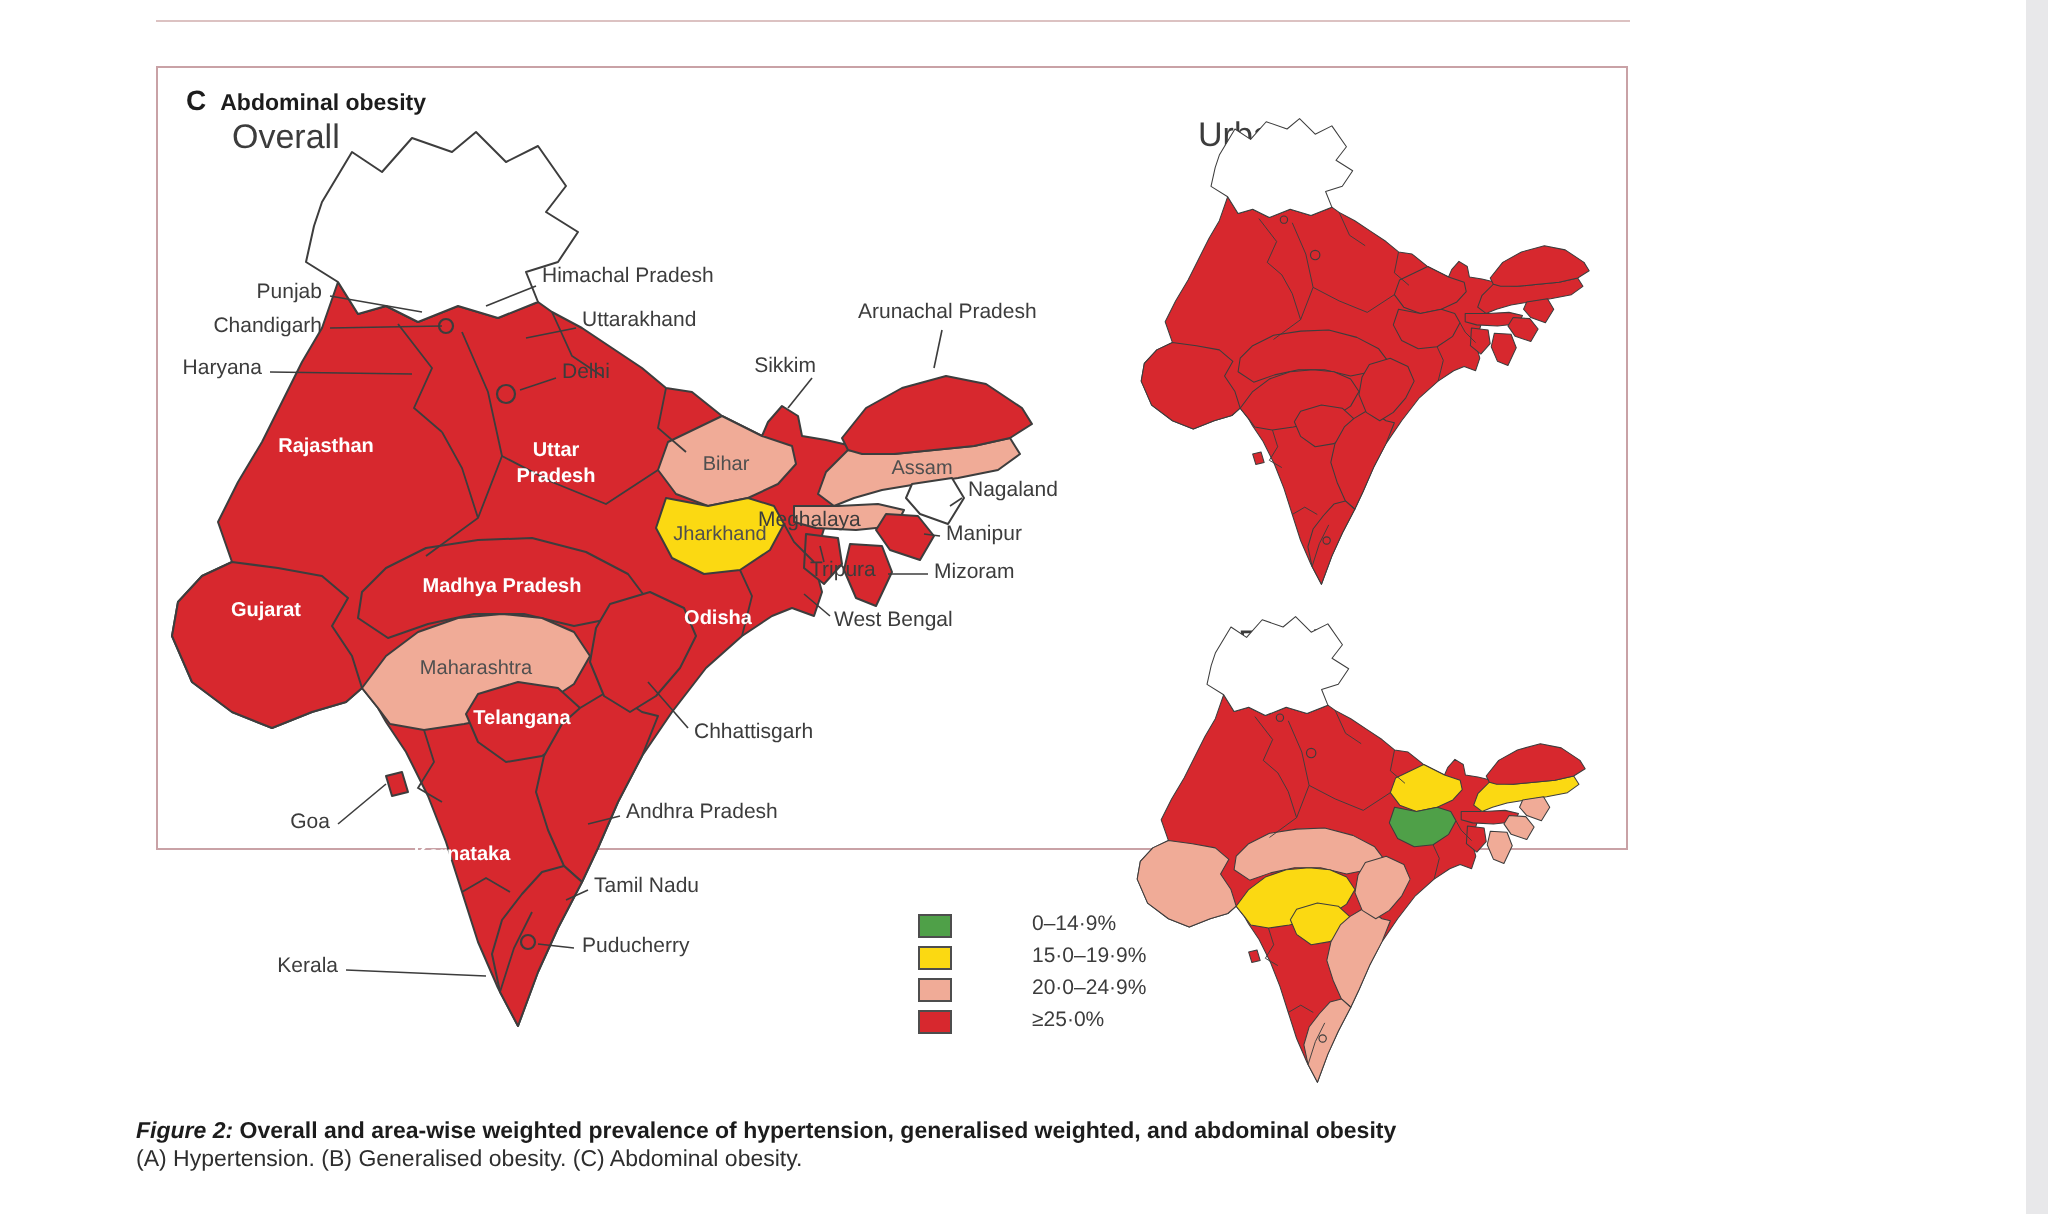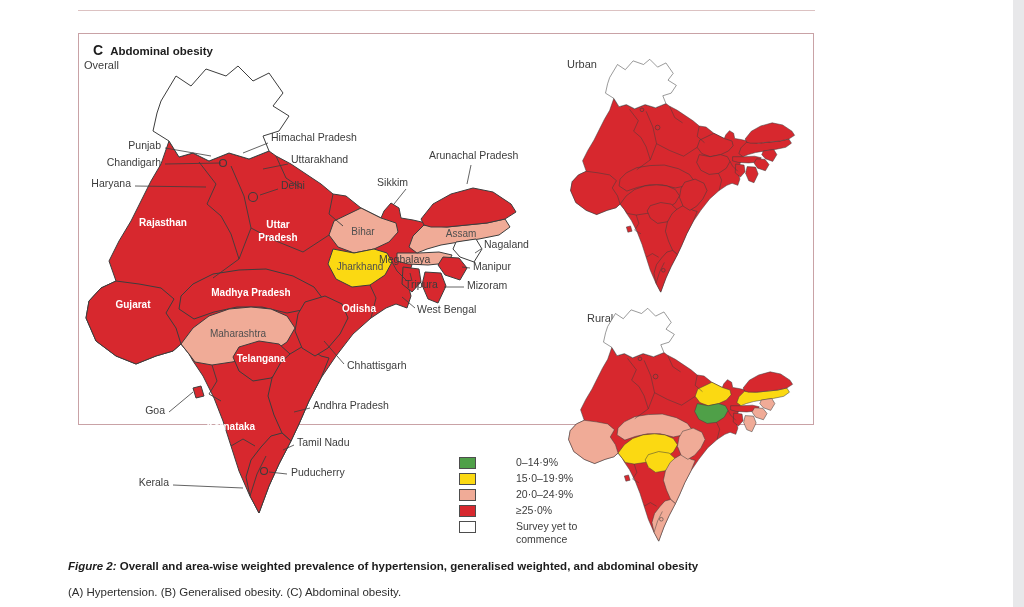--- a/index.html
+++ b/index.html
@@ -3,37 +3,37 @@
 <meta charset="utf-8">
 <style>
   html,body{margin:0;padding:0;background:#fff;}
   .page{position:relative;width:1024px;height:607px;background:#fff;overflow:hidden;
         font-family:"Liberation Sans",sans-serif;color:#3c3c3c;}
   .top-rule{position:absolute;left:78px;top:10px;width:737px;height:1px;background:#dcc2c2;}
   .figure-box{position:absolute;left:78px;top:33px;width:736px;height:392px;
               border:1px solid #c9a2a6;background:#fff;box-sizing:border-box;}
   .panel-title{position:absolute;left:14px;top:8px;font-size:11.5px;font-weight:bold;color:#1c1c1c;}
   .panel-title .letter{font-size:14px;font-weight:bold;margin-right:7px;}
-  .map-subtitle{position:absolute;font-size:11px;color:#3c3c3c;}
+  .map-subtitle{position:absolute;font-size:17px;color:#3c3c3c;margin-left:32px;}
   .subtitle-overall{left:5px;top:25px;}
   .subtitle-urban{left:488px;top:24px;}
   .subtitle-rural{left:508px;top:278px;text-align:center;}
   .map{position:absolute;}
   .map svg{display:block;width:100%;height:100%;}
   .map-overall{left:2px;top:22px;width:455px;height:470px;}
   .map-urban{left:489px;top:20px;width:237px;height:245px;}
   .map-rural{left:487px;top:269px;width:237px;height:245px;}
   .legend{position:absolute;left:380px;top:422px;font-size:10.5px;color:#3c3c3c;}
   .legend-row{display:flex;align-items:flex-start;margin-bottom:3px;}
   .legend-swatch{width:15px;height:10px;border:1px solid #4d4d4d;margin-right:6px;flex:0 0 auto;margin-top:1px;}
   .legend-label{display:inline-block;max-width:80px;line-height:1.2;margin-left:34px;}
   .caption{position:absolute;left:68px;top:560px;width:900px;font-size:11.5px;}
   .cap1{color:#1c1c1c;font-weight:bold;}
   .cap1 .fig-label{font-style:italic;}
-  .cap2{color:#2e2e2e;margin-top:14px;font-weight:normal;}
+  .cap2{color:#2e2e2e;margin-top:2px;font-weight:normal;}
   .right-gutter{position:absolute;left:1013px;top:0;width:11px;height:607px;background:#e8e8ea;}
   
   .olab{font-size:10.5px;fill:#3c3c3c;}
   .wlab{font-size:10px;font-weight:bold;fill:#ffffff;}
   .dlab{font-size:10px;fill:#4f4f4f;}
 </style>
 </head>
 <body>
 
 <div class="page">
@@ -220,24 +220,20 @@
           <span class="legend-label">15·0–19·9%</span>
         </div>
         <div class="legend-row">
           <span class="legend-swatch" style="background: rgb(240, 171, 151);"></span>
           <span class="legend-label">20·0–24·9%</span>
         </div>
         <div class="legend-row">
           <span class="legend-swatch" style="background: rgb(215, 40, 46);"></span>
           <span class="legend-label">≥25·0%</span>
         </div>
-        <div class="legend-row">
-          <span class="legend-swatch" style="background: rgb(255, 255, 255);"></span>
-          <span class="legend-label">Survey yet to commence</span>
-        </div>
       </div>
   </div>
 
   <div class="caption">
     <div class="cap1">
       <span class="fig-label">Figure 2:</span>
       <span>Overall and area-wise weighted prevalence of hypertension, generalised weighted, and abdominal obesity</span>
     </div>
     <div class="cap2">(A) Hypertension. (B) Generalised obesity. (C) Abdominal obesity.</div>
   </div>

